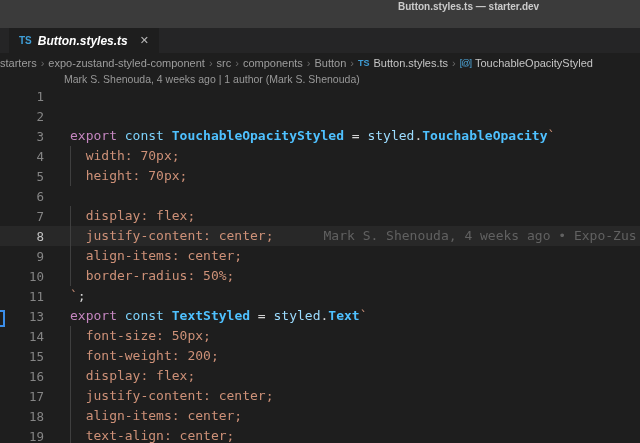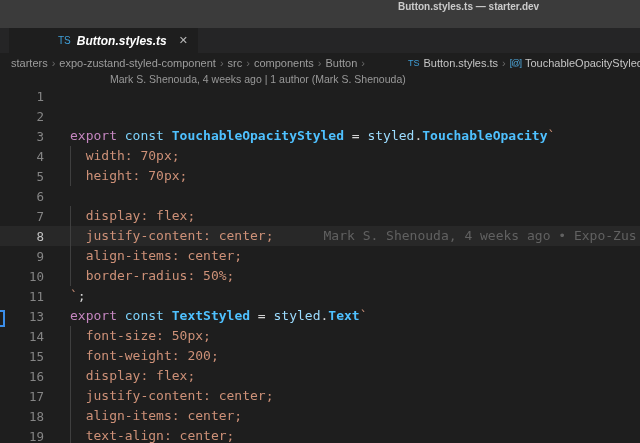--- a/index.html
+++ b/index.html
@@ -9,37 +9,37 @@
 
   
   .titlebar { position:relative; height:28px; background:#3b3b3b; }
   .wtitle { position:absolute; left:398px; top:1px; font-size:10px; font-weight:bold;
     color:#cbcbcb; white-space:nowrap; }
 
   
   .tabbar { height:25px; background:#252526; display:flex; align-items:stretch; }
   .tab { margin-left:9px; background:#1e1e1e; display:flex; align-items:center;
     padding:0 10px; gap:6px; cursor:pointer; }
-  .ts-icon { color:#3f9fd8; font-size:10px; font-weight:normal;margin-left:39px; }
+  .ts-icon { color:#3f9fd8; font-size:10px; font-weight:bold; }
   .tab-label { color:#ffffff; font-size:12px; font-style:italic; font-weight:600; }
   .tab-close { color:#b8b8b8; font-size:11px; margin-left:6px; }
 
   
   .breadcrumb { height:19px; background:#1e1e1e; display:flex; align-items:center;
-    padding-left:11px; font-size:11px; color:#9d9d9d; white-space:nowrap; }
+    font-size:11px; color:#9d9d9d; white-space:nowrap; }
   .crumb { display:flex; align-items:center; gap:4px; cursor:pointer; }
   .crumb .ts-icon { font-size:9px; }
   .crumb-sep { color:#6a6a6a; margin:0 4px; font-size:11px; }
   .crumb:nth-last-child(1), .crumb:nth-last-child(3) { color:#c5c5c5; }
   .sym-icon { color:#4fa9dd; font-size:9px; letter-spacing:-1px; }
 
   
   .editor { position:relative; height:385px; background:#1e1e1e; overflow:hidden;
     font-family:"DejaVu Sans Mono", monospace; }
-  .codelens { height:14px; padding-left:110px; font-size:10.5px; color:#999999;
+  .codelens { height:14px; padding-left:64px; font-size:10.5px; color:#999999;
     display:flex; align-items:center; cursor:pointer;
     font-family:"Liberation Sans", sans-serif; }
   .row { display:flex; height:20px; align-items:center; white-space:nowrap; }
   .row.hl { background:#282828; }
   .ln { width:70px; padding-right:26px; text-align:right; color:#858585;
     font-size:12.5px; flex:none; cursor:pointer; }
   .row.hl .ln { color:#c2c2c2; }
   .code { position:relative; flex:1; font-size:13px; white-space:pre; overflow:hidden;
     height:20px; line-height:20px; }
   .guide { position:absolute; left:0; top:0; bottom:0; width:0;

